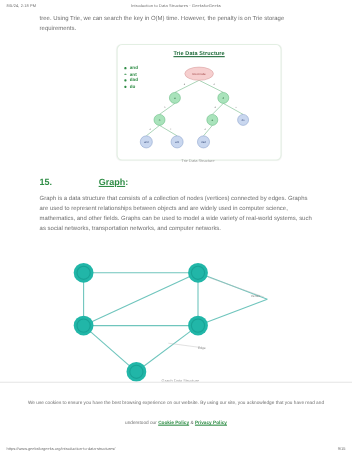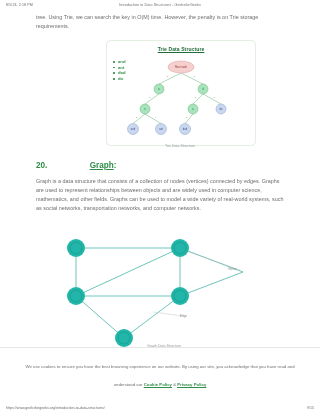--- a/index.html
+++ b/index.html
@@ -163,21 +163,21 @@
           <circle cx="54" cy="88" r="5.5" fill="#c9d7ef" stroke="#8aa2cc" stroke-width="0.5"></circle>
           <text x="54" y="89" text-anchor="middle" class="node-txt" fill="#3d5180">ant</text>
           <circle cx="78" cy="88" r="5.5" fill="#c9d7ef" stroke="#8aa2cc" stroke-width="0.5"></circle>
           <text x="78" y="89" text-anchor="middle" class="node-txt" fill="#3d5180">dad</text>
         </svg>
     </div>
     <div class="fig-caption" style="top:104px;">Trie Data Structure</div>
   </div>
 
   <div style="position:absolute;left:36px;top:160px;width:252px;">
-    <h2 class="heading"><span>20. </span><span class="lnk">Graph</span><span>:</span></h2>
+    <h2 class="heading"><span>15. </span><span class="lnk">Graph</span><span>:</span></h2>
     <p class="para" style="margin-top:5px;">Graph is a data structure that consists of a collection of nodes (vertices) connected by edges. Graphs are used to represent relationships between objects and are widely used in computer science, mathematics, and other fields. Graphs can be used to model a wide variety of real-world systems, such as social networks, transportation networks, and computer networks.</p>
   </div>
 
   <div class="fig-graph">
     <svg class="graph-svg" viewBox="0 0 212 116">
         <line x1="18" y1="16" x2="122" y2="16" stroke="#6fc5bd" stroke-width="1"></line>
         <line x1="18" y1="16" x2="18" y2="64" stroke="#6fc5bd" stroke-width="1"></line>
         <line x1="18" y1="64" x2="122" y2="16" stroke="#6fc5bd" stroke-width="1"></line>
         <line x1="18" y1="64" x2="122" y2="64" stroke="#6fc5bd" stroke-width="1"></line>
         <line x1="122" y1="16" x2="122" y2="64" stroke="#6fc5bd" stroke-width="1"></line>

